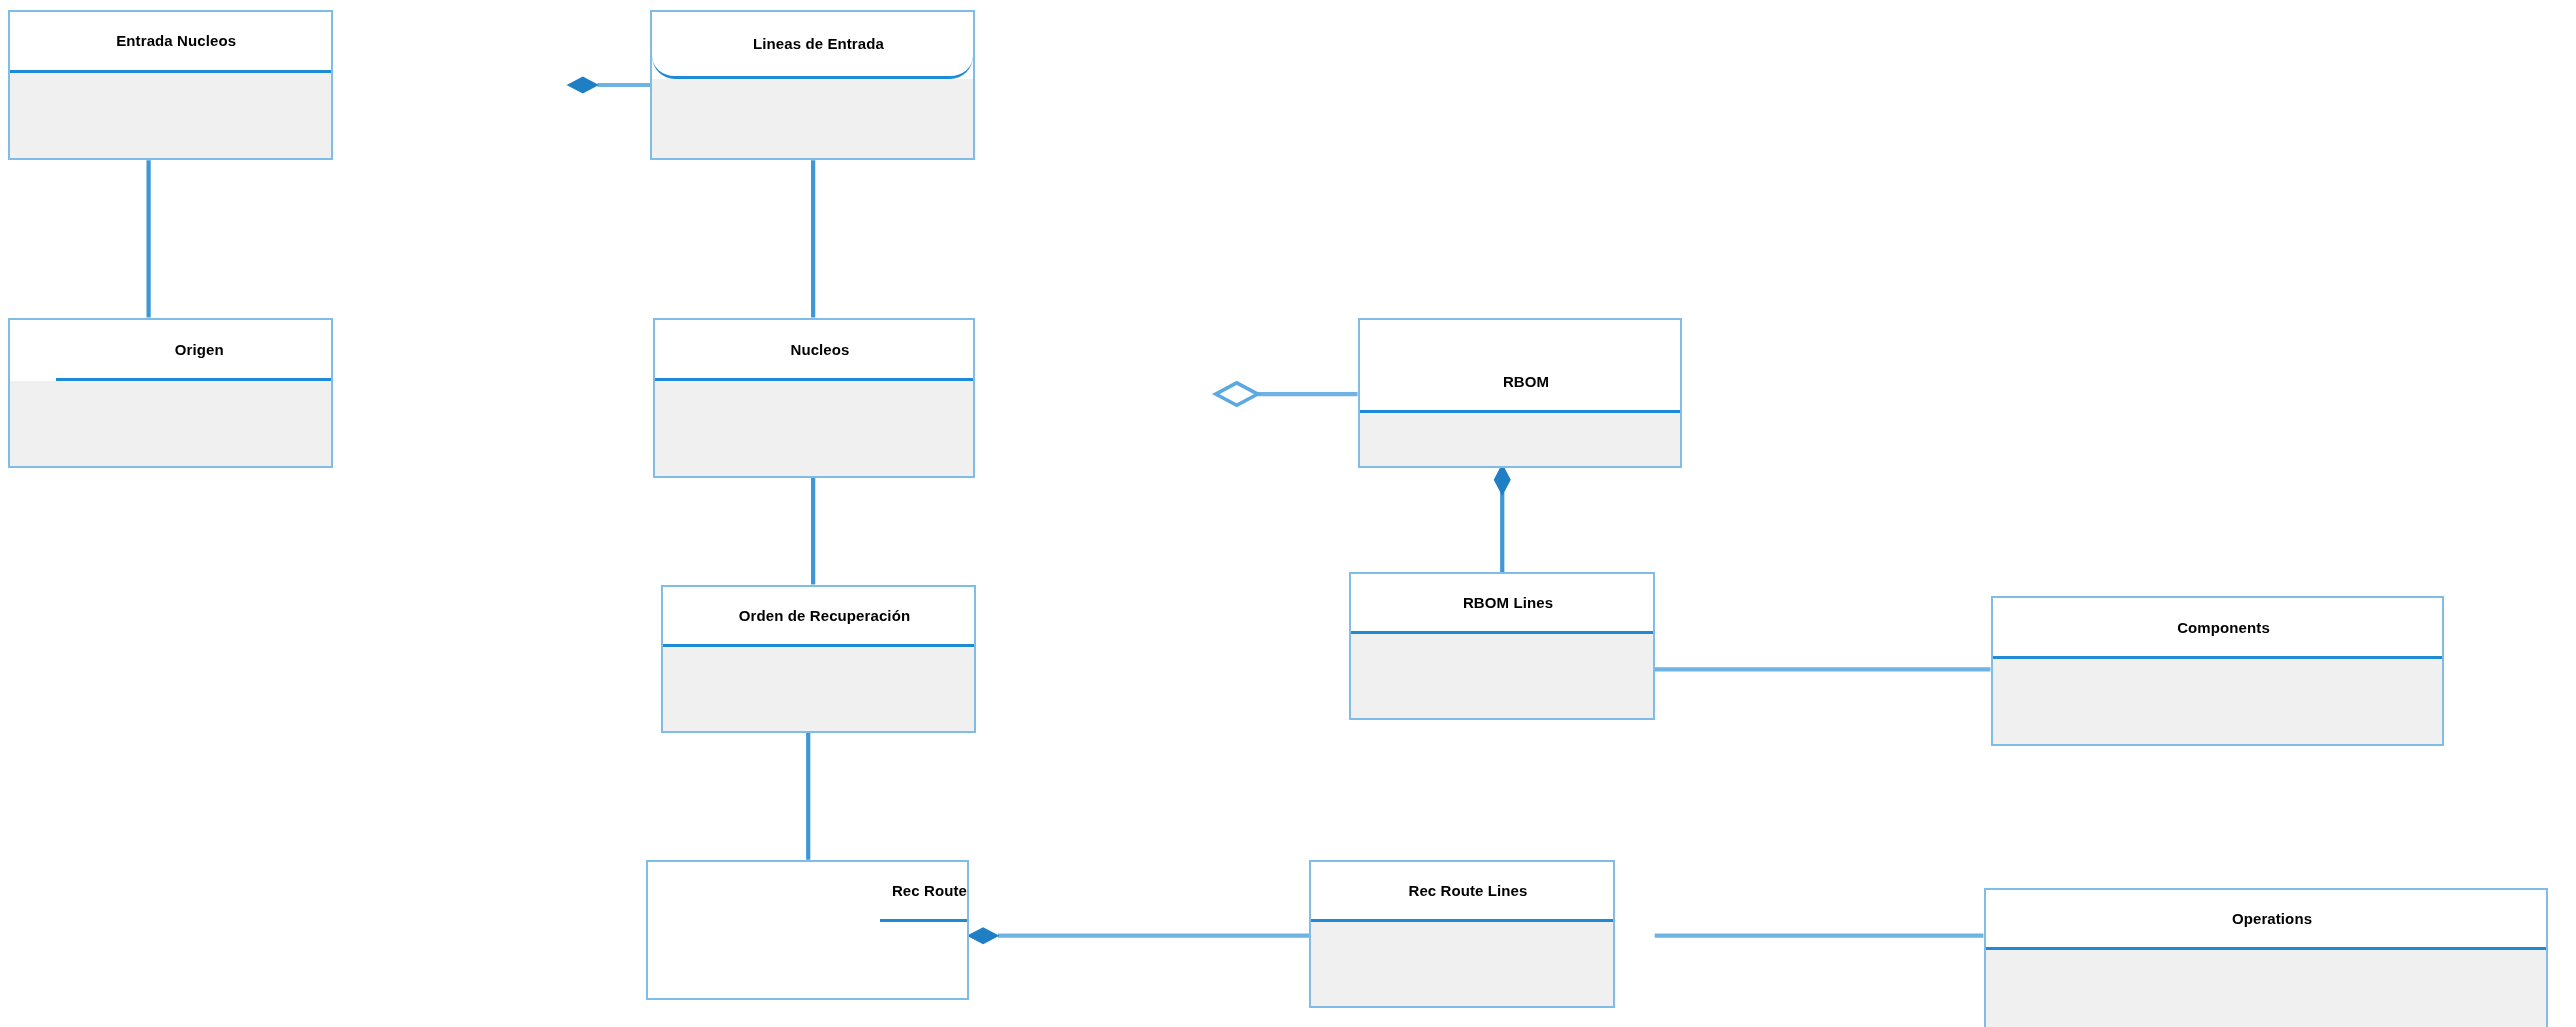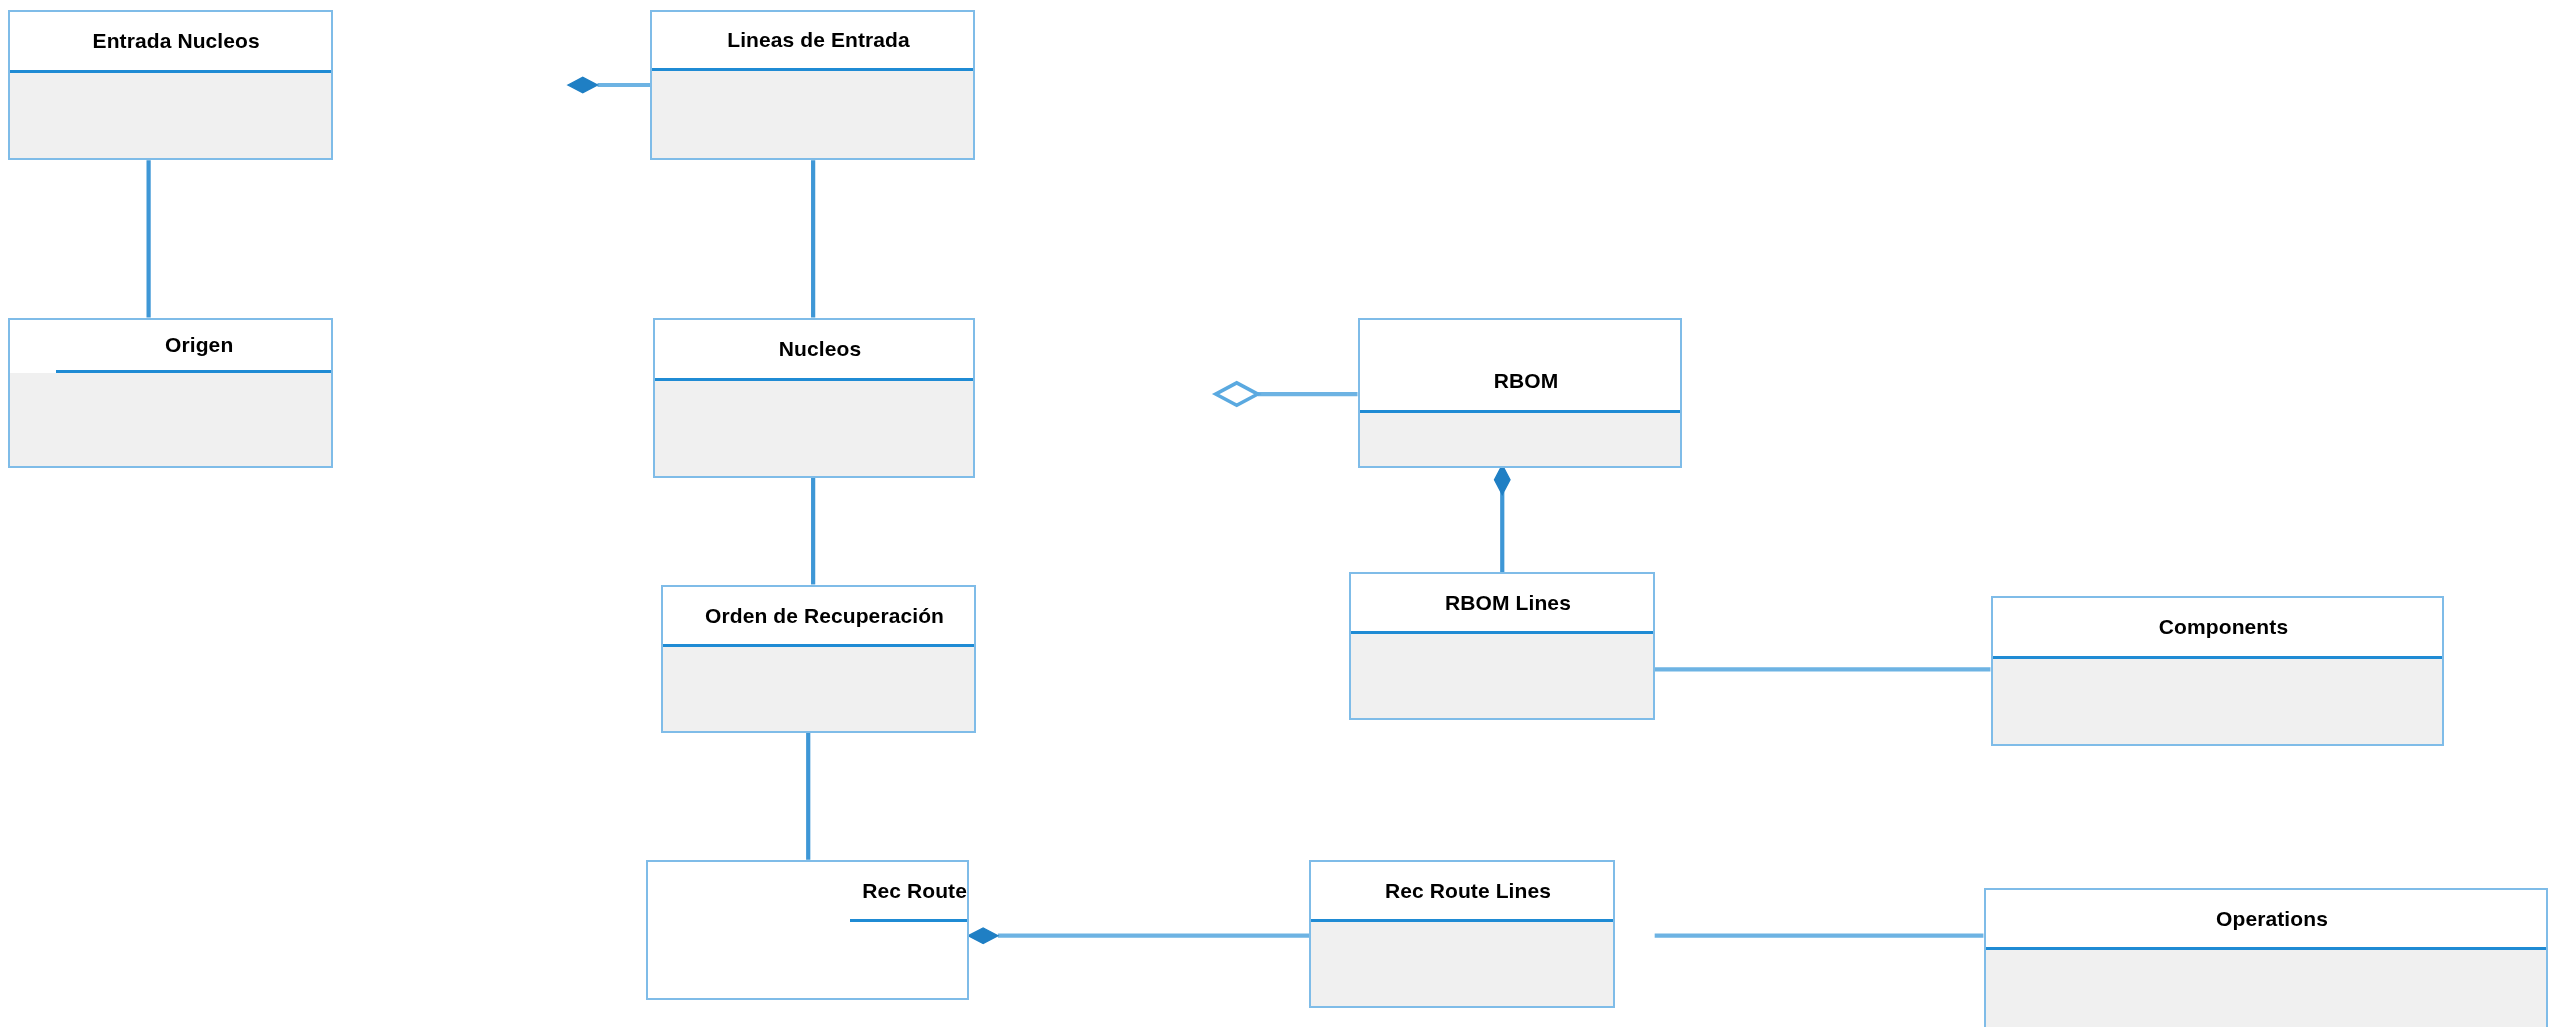--- a/index.html
+++ b/index.html
@@ -38,21 +38,21 @@
   }
   .uml-title {
     flex: 0 0 auto;
     background: #ffffff;
     display: flex;
     align-items: center;
     justify-content: center;
     text-align: center;
     color: #000000;
     font-weight: bold;
-    font-size: 21px;
+    font-size: 15px;
     letter-spacing: 0.1px;
     border-bottom: 3.5px solid #1F8BD4;
     box-sizing: border-box;
     padding-left: 12px;
   }
   .uml-attrs {
     flex: 1 1 auto;
     background: #F0F0F0;
     box-sizing: border-box;
   }
@@ -109,26 +109,26 @@
     </g>
 
   </svg>
 
   <div class="uml-class" style="left:7.7px; top:9.8px; width:325px; height:150px;">
     <div class="uml-title" style="height:61px;">Entrada Nucleos</div>
     <div class="uml-attrs"></div>
   </div>
 
   <div class="uml-class" style="left:650px; top:9.8px; width:325px; height:150px;">
-    <div class="uml-title" style="height:59px;">Lineas de Entrada</div>
+    <div class="uml-title" style="height:67px;border-radius:23px;">Lineas de Entrada</div>
     <div class="uml-attrs"></div>
   </div>
 
   <div class="uml-class" style="left:7.7px; top:318px; width:325px; height:150px;">
-    <div class="uml-title" style="height:53px;margin-left:46px;">Origen</div>
+    <div class="uml-title" style="height:61px;margin-left:46px;">Origen</div>
     <div class="uml-attrs"></div>
   </div>
 
   <div class="uml-class" style="left:653px; top:318px; width:322px; height:160px;">
     <div class="uml-title" style="height:61px;">Nucleos</div>
     <div class="uml-attrs"></div>
   </div>
 
   <div class="uml-class" style="left:1358px; top:318px; width:324px; height:150px;">
     <div class="uml-title" style="height:61px;margin-top:32px;">RBOM</div>

